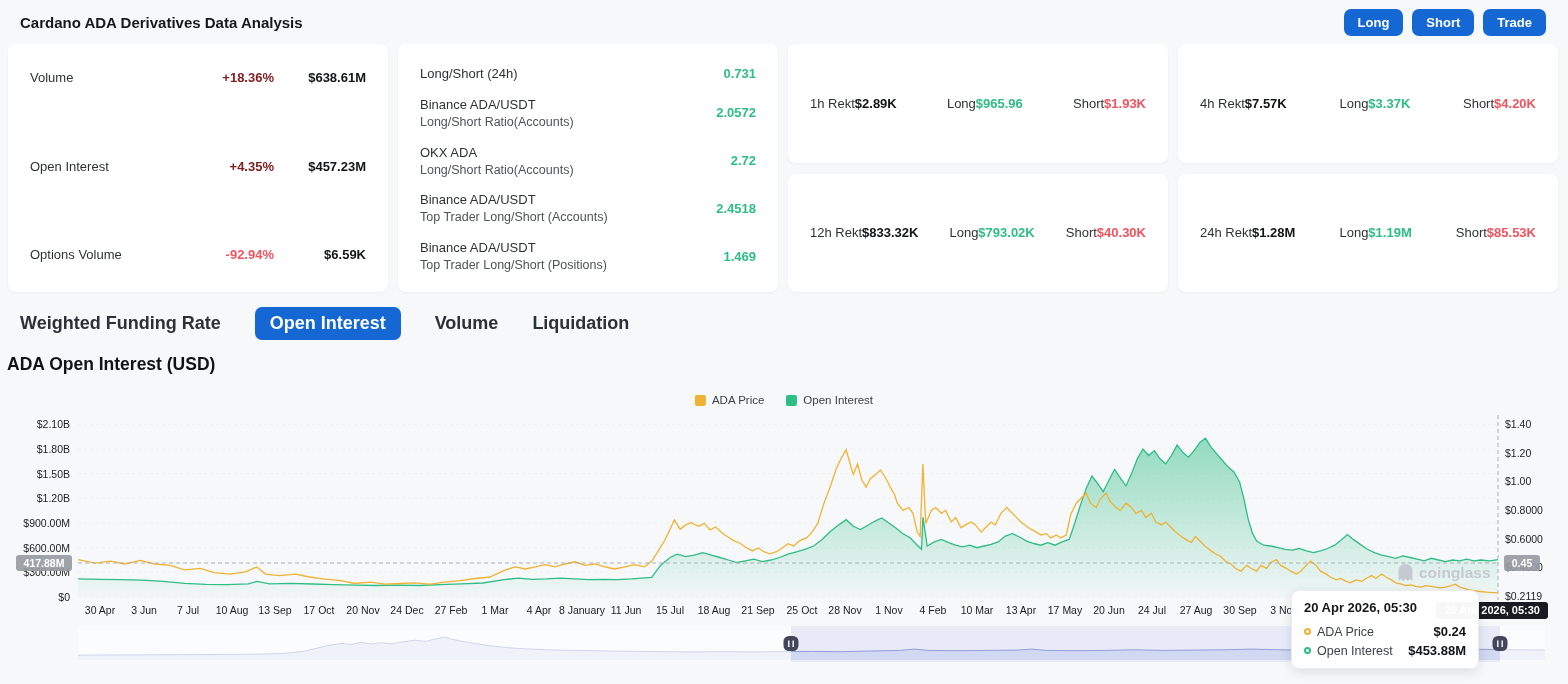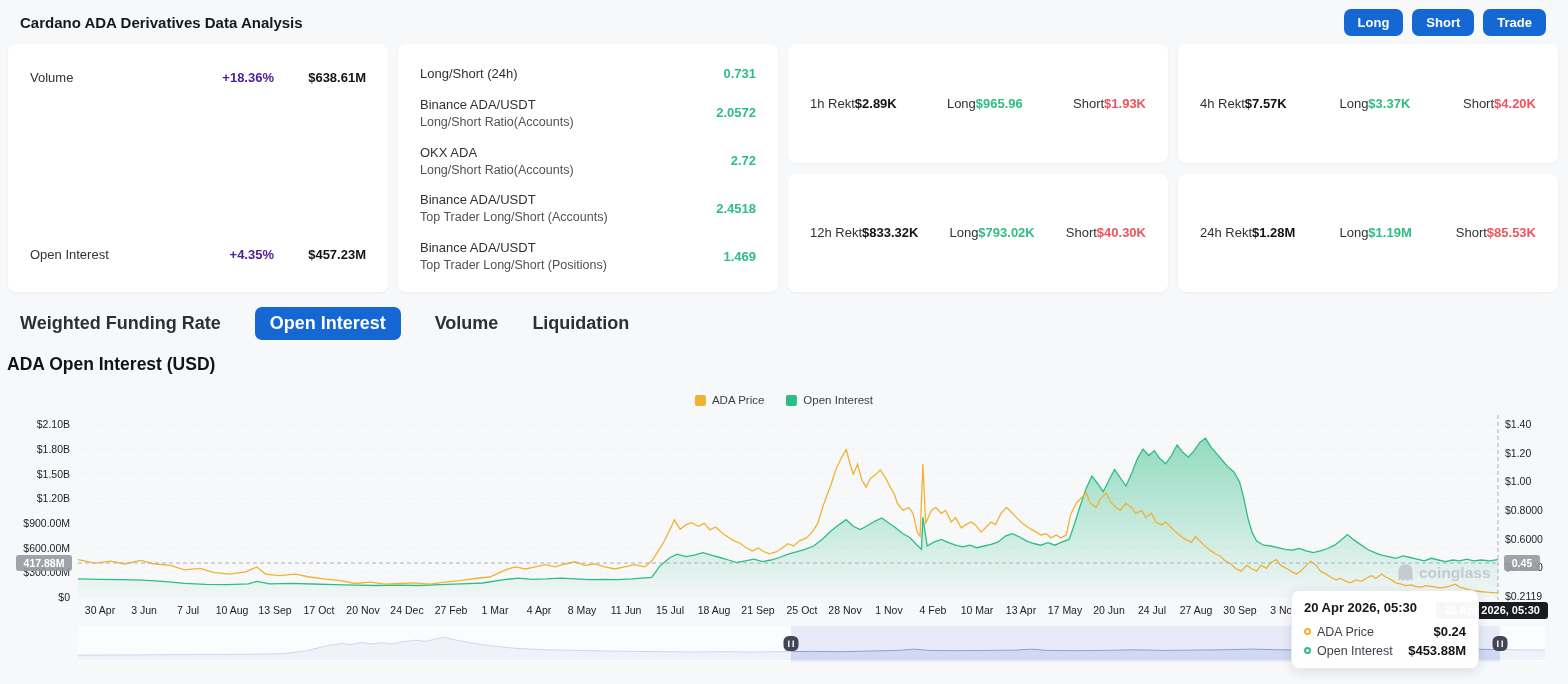--- a/index.html
+++ b/index.html
@@ -17,21 +17,21 @@
   .cards { display:flex; gap:10px; margin:2px 10px 0 8px; height:248px; }
   .card { background:#fff; border-radius:8px; box-shadow:0 1px 3px rgba(30,40,60,0.05); }
   .col-a { flex:0 0 380px; display:flex; flex-direction:column; padding:26px 22px 30px 22px; justify-content:space-between; }
   .col-b { flex:0 0 380px; display:flex; flex-direction:column; padding:22px 22px 20px 22px; justify-content:space-between; }
   .col-split { flex:0 0 380px; display:flex; flex-direction:column; gap:11px; }
   .col-split .card { flex:1; display:flex; flex-direction:row; justify-content:space-between; padding:18px 22px; }
   .srow { display:flex; align-items:center; }
   .srow .lbl { flex:1; font-size:13px; color:#2e3237; }
   .srow .chg { width:78px; text-align:right; font-size:13px; font-weight:600; }
   .srow .val { width:92px; text-align:right; font-size:13px; font-weight:600; color:#121417; }
-  .up { color:#4c1d95; } .down { color:#f0545f; }
+  .up { color:#7f1d1d; } .down { color:#f0545f; }
   .rrow { display:flex; align-items:center; }
   .rrow .tt { flex:1; }
   .rrow .t1 { font-size:13px; color:#2e3237; }
   .rrow .t2 { font-size:12.5px; color:#4d5359; margin-top:3px; }
   .rrow .val { text-align:right; font-size:13px; font-weight:600; color:#2ebd85; }
   .krow { display:flex; align-items:center; justify-content:space-between; }
   .krow .lbl { font-size:13px; color:#2e3237; }
   .krow .val { font-size:13px; font-weight:600; color:#121417; }
   .krow .val.up { color:#2ebd85; } .krow .val.down { color:#f0545f; }
 
@@ -85,20 +85,25 @@
     <section class="card col-a">
       <div class="srow">
         <span class="lbl">Volume</span>
         <span class="chg up">+18.36%</span>
         <span class="val">$638.61M</span>
       </div>
       <div class="srow">
         <span class="lbl">Open Interest</span>
         <span class="chg up">+4.35%</span>
         <span class="val">$457.23M</span>
+      </div>
+      <div class="srow">
+        <span class="lbl">Options Volume</span>
+        <span class="chg down">-92.94%</span>
+        <span class="val">$6.59K</span>
       </div>
     </section>
 
     <section class="card col-b">
       <div class="rrow">
         <div class="tt">
             <div class="t1">Long/Short (24h)</div>
           </div>
         <div class="val">0.731</div>
       </div>
@@ -272,21 +277,21 @@
       <div class="tick x" style="left:144px">3 Jun</div>
       <div class="tick x" style="left:188px">7 Jul</div>
       <div class="tick x" style="left:232px">10 Aug</div>
       <div class="tick x" style="left:275px">13 Sep</div>
       <div class="tick x" style="left:319px">17 Oct</div>
       <div class="tick x" style="left:363px">20 Nov</div>
       <div class="tick x" style="left:407px">24 Dec</div>
       <div class="tick x" style="left:451px">27 Feb</div>
       <div class="tick x" style="left:495px">1 Mar</div>
       <div class="tick x" style="left:539px">4 Apr</div>
-      <div class="tick x" style="left:582px">8 May</div>
+      <div class="tick x" style="left:582px">8 January</div>
       <div class="tick x" style="left:626px">11 Jun</div>
       <div class="tick x" style="left:670px">15 Jul</div>
       <div class="tick x" style="left:714px">18 Aug</div>
       <div class="tick x" style="left:758px">21 Sep</div>
       <div class="tick x" style="left:802px">25 Oct</div>
       <div class="tick x" style="left:845px">28 Nov</div>
       <div class="tick x" style="left:889px">1 Nov</div>
       <div class="tick x" style="left:933px">4 Feb</div>
       <div class="tick x" style="left:977px">10 Mar</div>
       <div class="tick x" style="left:1021px">13 Apr</div>

